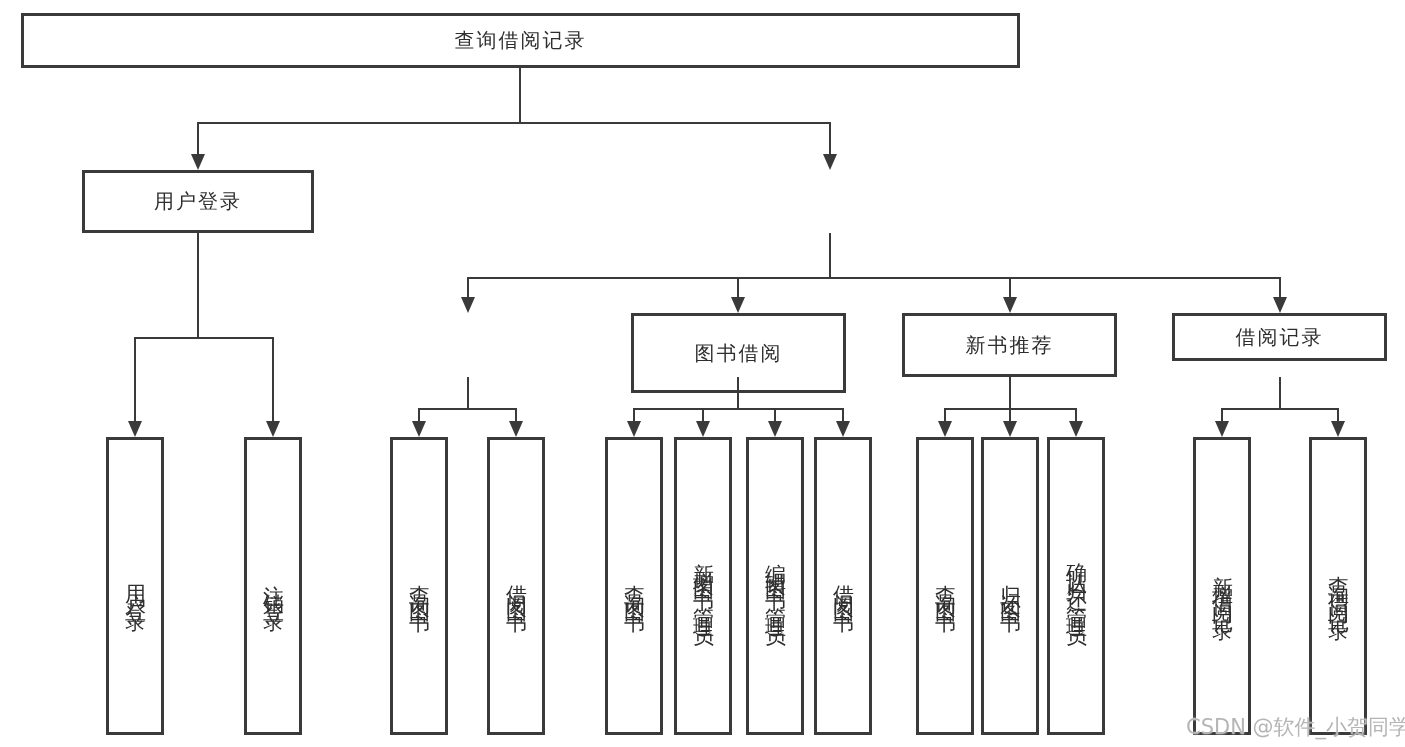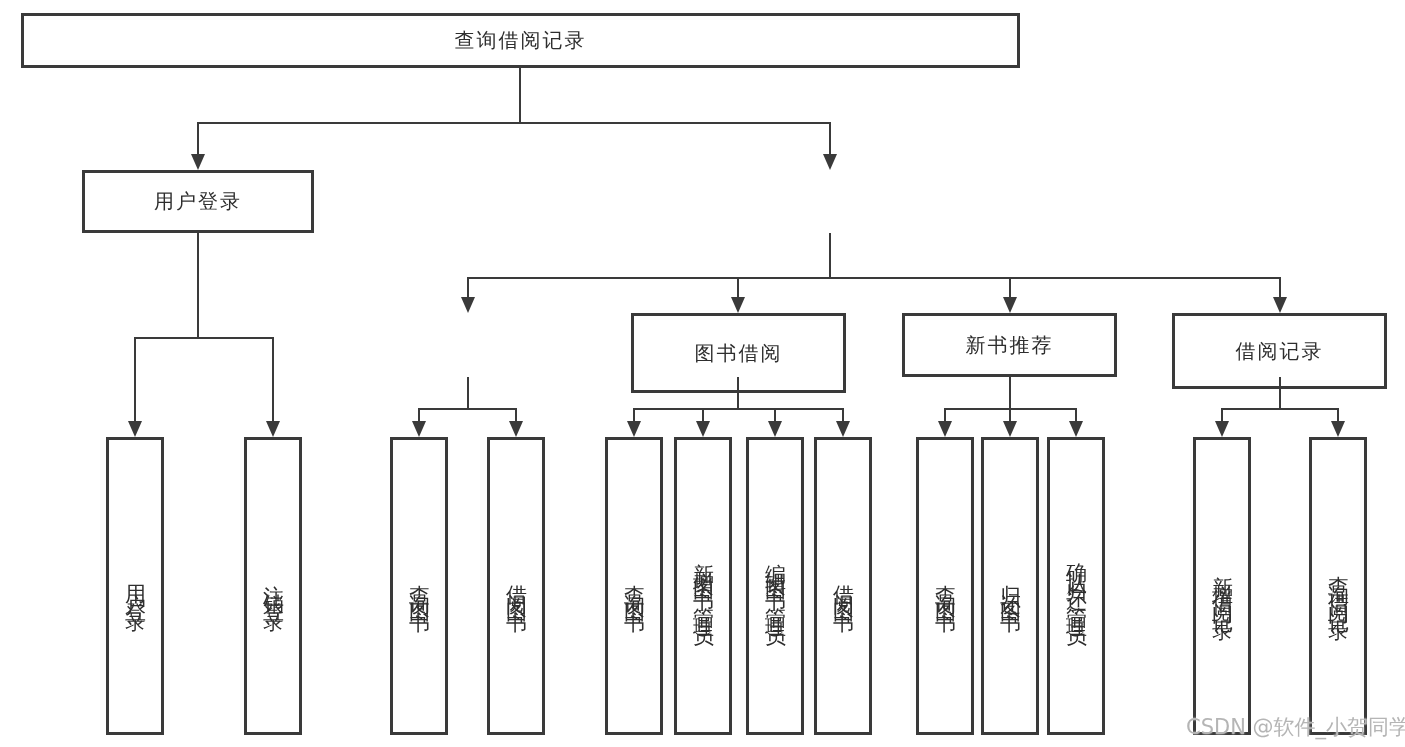--- a/index.html
+++ b/index.html
@@ -101,21 +101,21 @@
   <div class="arrow" style="left:1003px;top:297px"></div>
   <div class="vline" style="left:1279px;top:277px;height:22px"></div>
   <div class="arrow" style="left:1273px;top:297px"></div>
 
   <div class="box h" style="left:631px;top:313px;width:215px;height:80px">
     <span>图书借阅</span>
   </div>
   <div class="box h" style="left:902px;top:313px;width:215px;height:64px">
     <span>新书推荐</span>
   </div>
-  <div class="box h" style="left:1172px;top:313px;width:215px;height:76px">
+  <div class="box h" style="left:1172px;top:313px;width:215px;height:48px">
     <span>借阅记录</span>
   </div>
 
   <div class="vline" style="left:467px;top:377px;height:31px"></div>
   <div class="hline" style="left:418px;top:408px;width:99px"></div>
   <div class="vline" style="left:418px;top:408px;height:15px"></div>
   <div class="arrow" style="left:412px;top:421px"></div>
   <div class="vline" style="left:515px;top:408px;height:15px"></div>
   <div class="arrow" style="left:509px;top:421px"></div>
 

